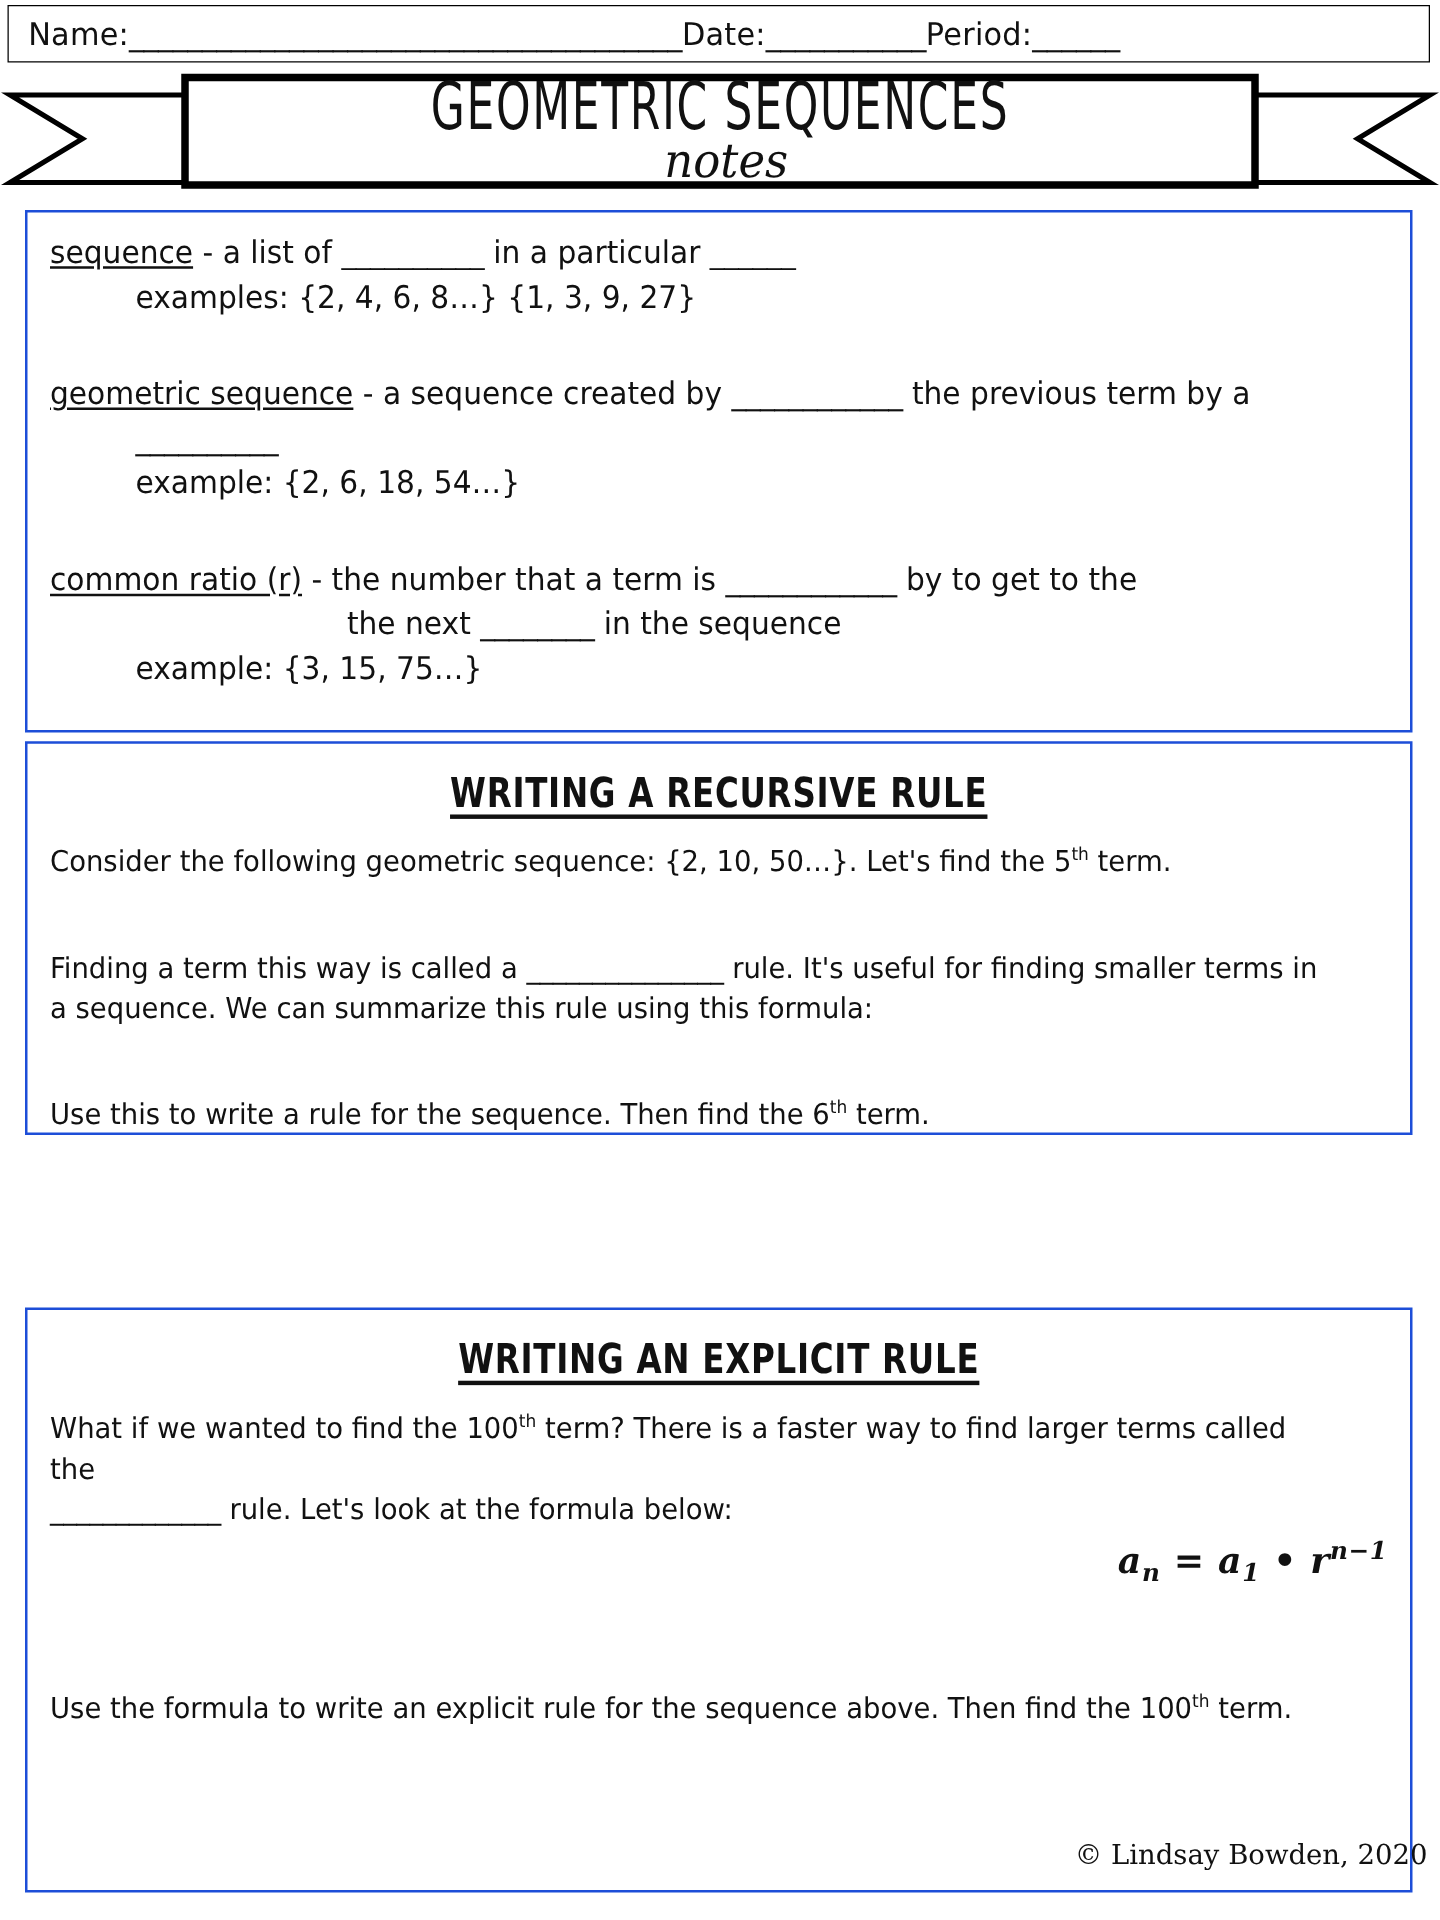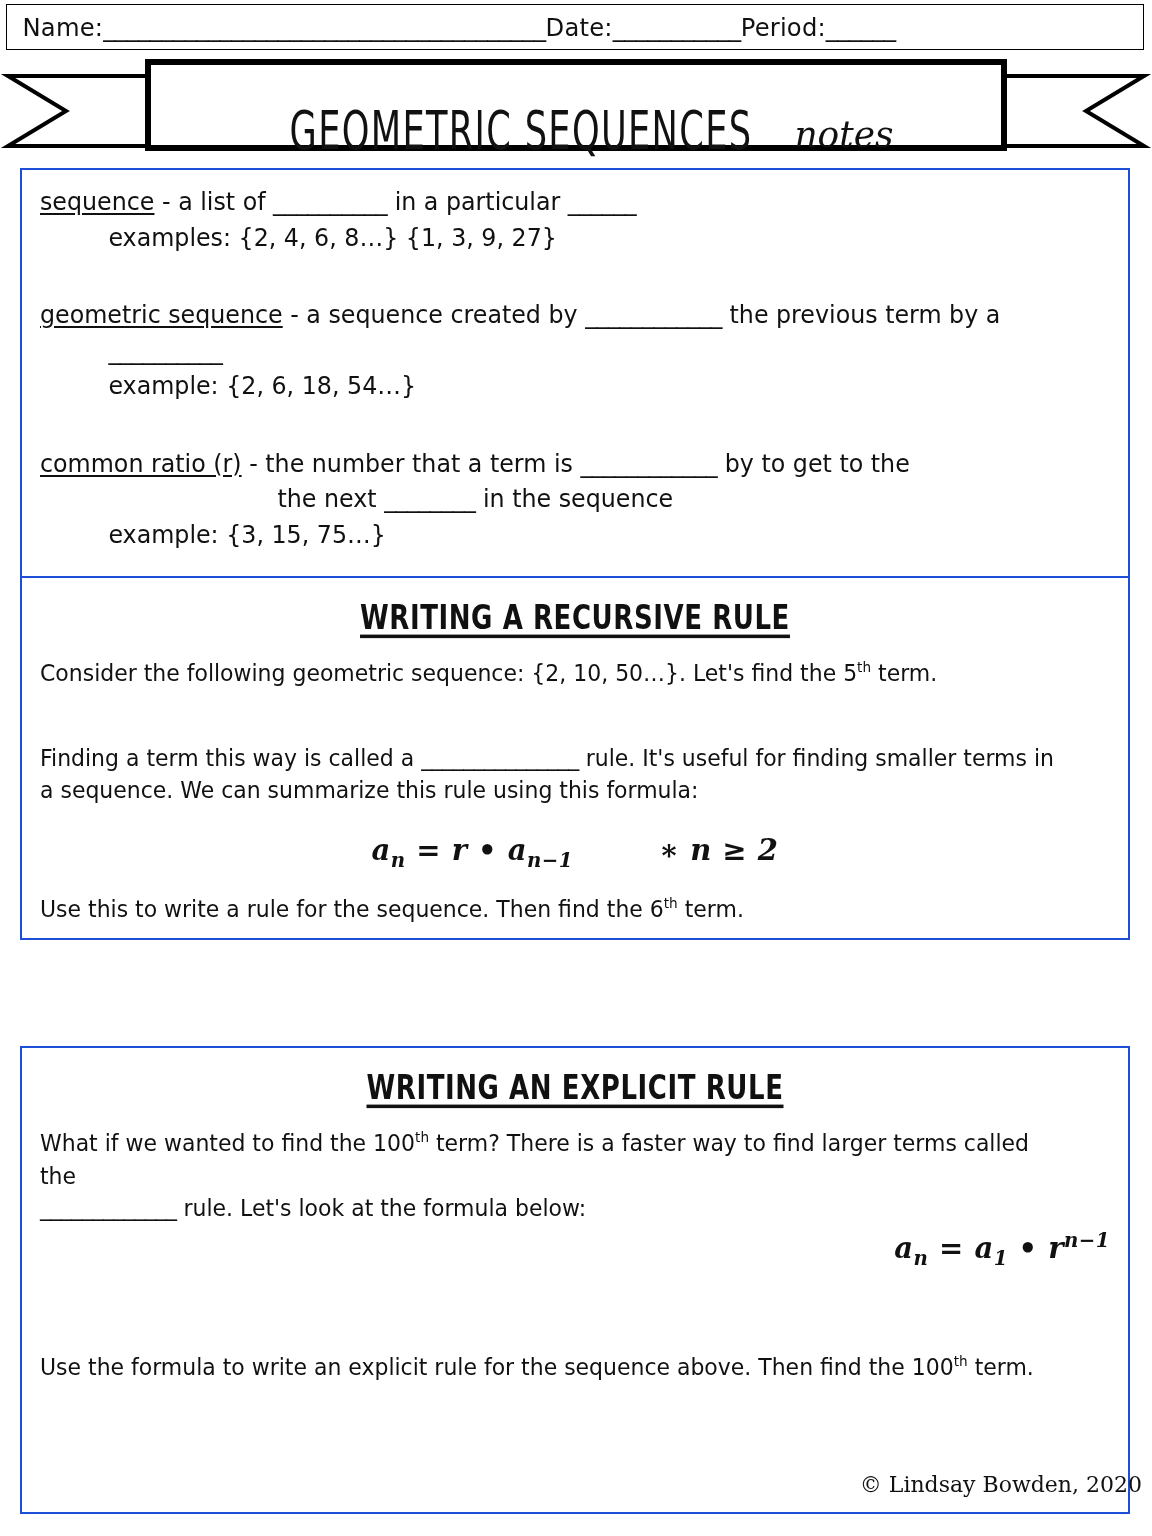--- a/index.html
+++ b/index.html
@@ -55,23 +55,24 @@
     height: 96px;
   }
   .banner-wrap svg { display: block; }
   .banner-title {
     position: absolute;
     left: 0;
     top: 58px;
     width: 1152px;
     height: 96px;
     display: flex;
-    align-items: flex-end;
+    align-items: center;
     justify-content: center;
     pointer-events: none;
+    flex-direction: column;
   }
   .title-main {
     font-family: "DejaVu Sans", sans-serif;
     font-size: 40px;
     letter-spacing: 1.5px;
     color: #111;
     transform: scaleY(1.32) scaleX(0.88);
     transform-origin: center;
     font-weight: 400;
   }
@@ -87,21 +88,21 @@
   
   .sec {
     position: absolute;
     left: 20px;
     width: 1110px;
     border: 2px solid #1d4ed8;
     box-sizing: border-box;
     background: #fff;
   }
   #sec-definitions { top: 168px;  height: 418px; }
-  #sec-recursive   { top: 576px;  height: 364px; }
+  #sec-recursive   { top: 593px;  height: 315px; }
   #sec-explicit    { top: 1046px; height: 468px; }
 
   .sec-inner { padding: 14px 18px 0 18px; }
 
   .sec-head {
     text-align: center;
     font-family: "DejaVu Sans", sans-serif;
     font-size: 28px;
     font-weight: bold;
     letter-spacing: 0.6px;
@@ -235,23 +236,20 @@
       </div>
 
       <div class="gap-lg"></div>
 
       <div class="body-text">
         <span>Finding a term this way is called a </span><span class="blank">_______________</span><span> rule. It's useful for finding smaller terms in a sequence. We can summarize this rule using this formula:</span>
       </div>
 
       <div class="gap-sm"></div>
 
-      <div class="formula">
-        <span>a</span><span class="sub">n</span><span> = r • a</span><span class="sub">n−1</span><span class="note">∗ n ≥ 2</span>
-      </div>
 
       <div class="gap-sm"></div>
 
       <div class="body-text">
         <span>Use this to write a rule for the sequence. Then find the 6</span><sup>th</sup><span> term.</span>
       </div>
 
       <div style="height:110px;"></div>
 
     </div>

